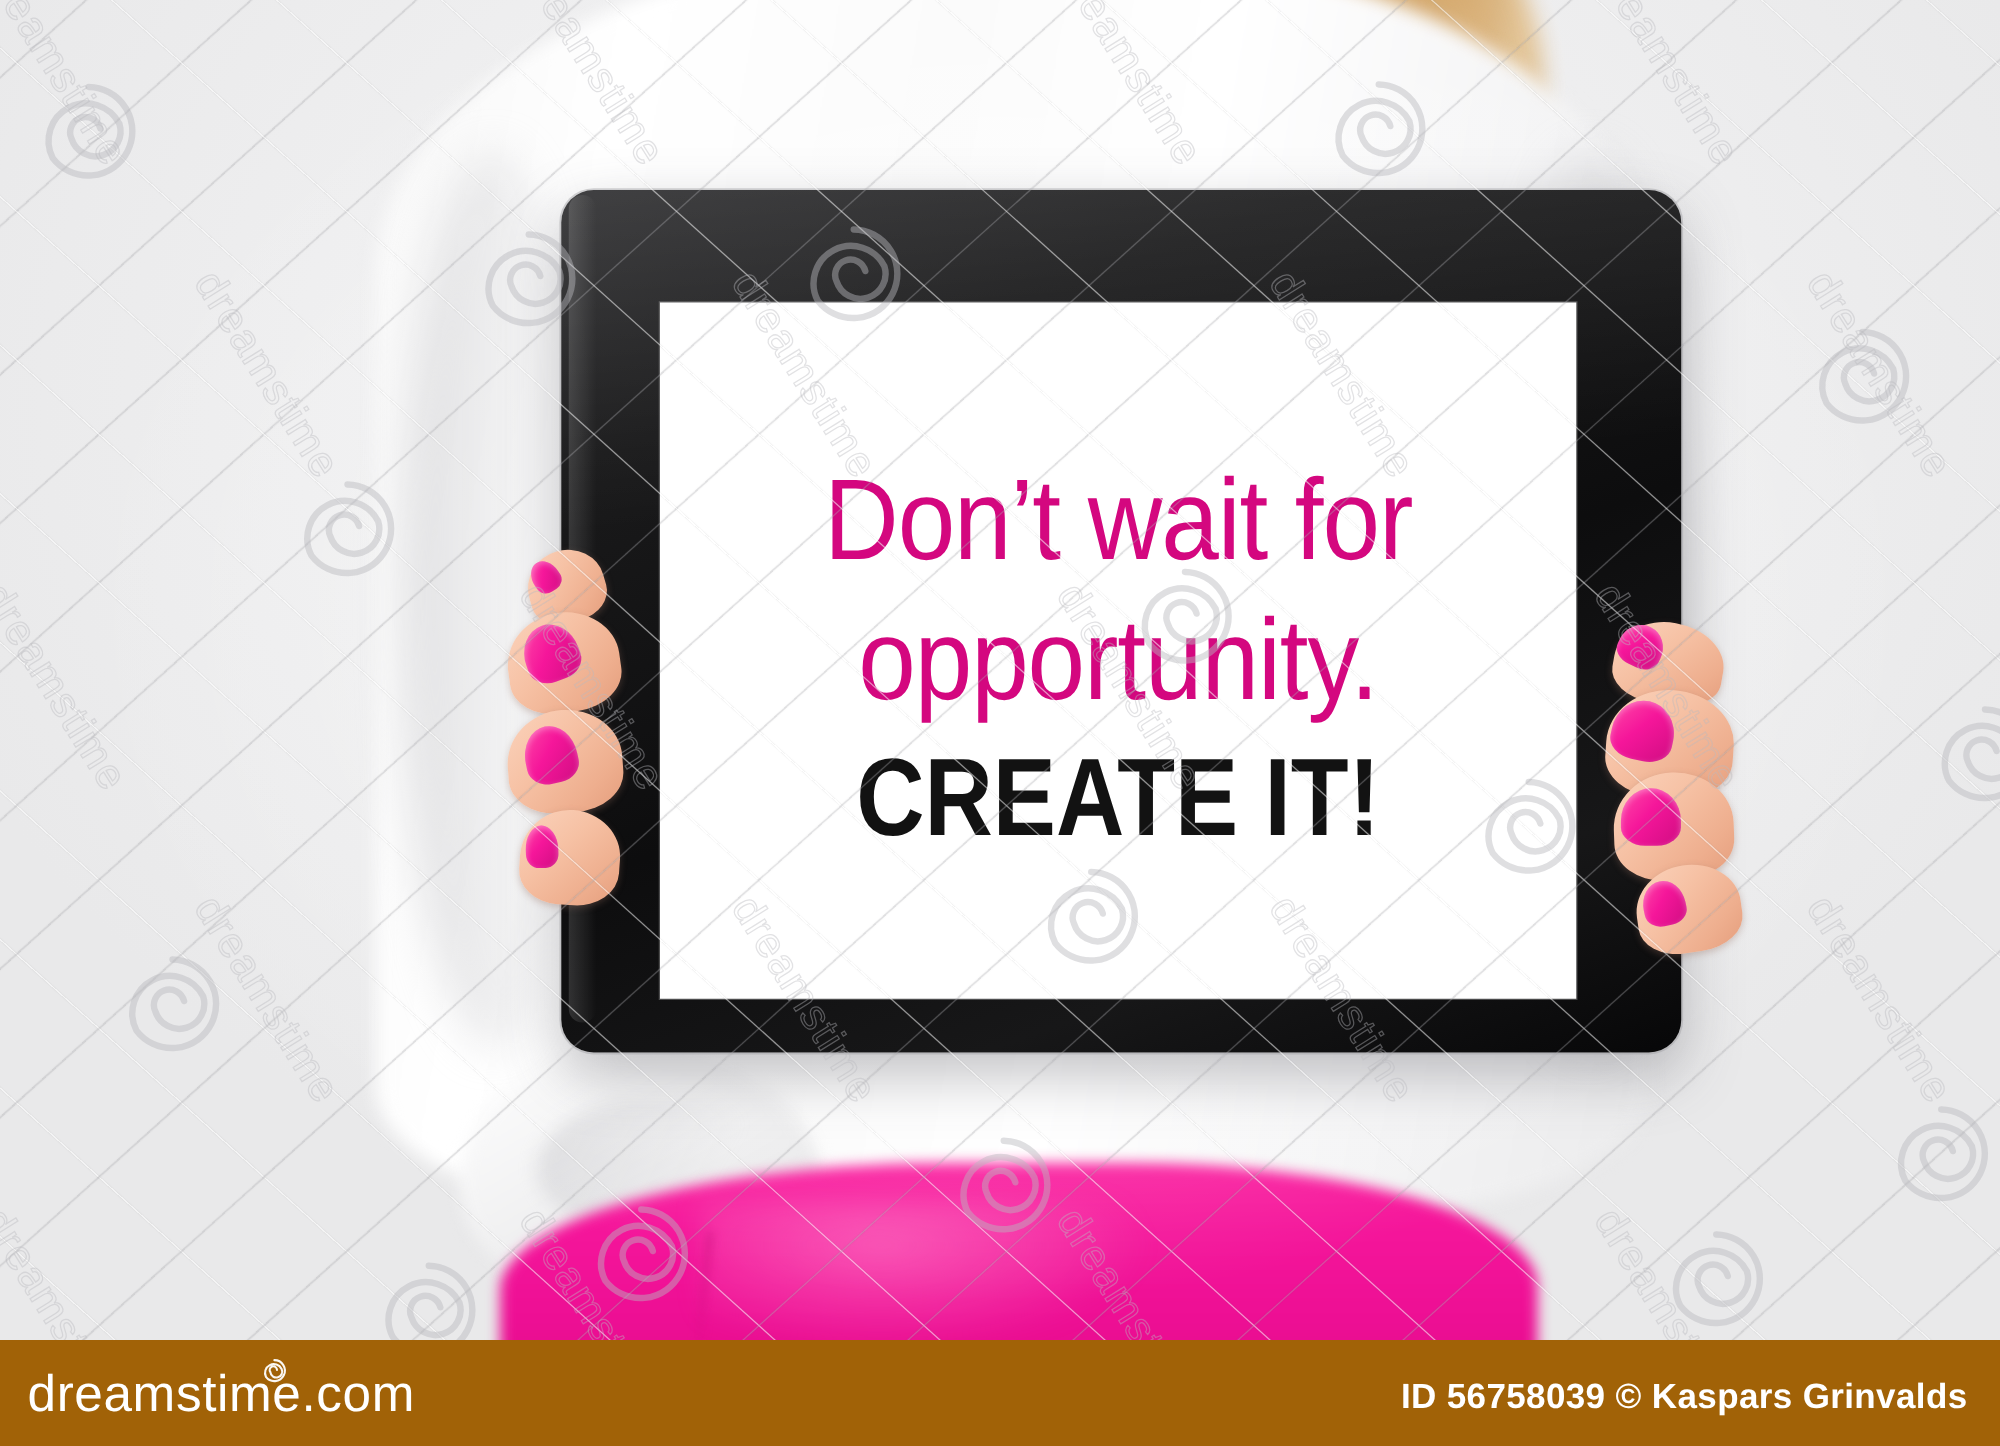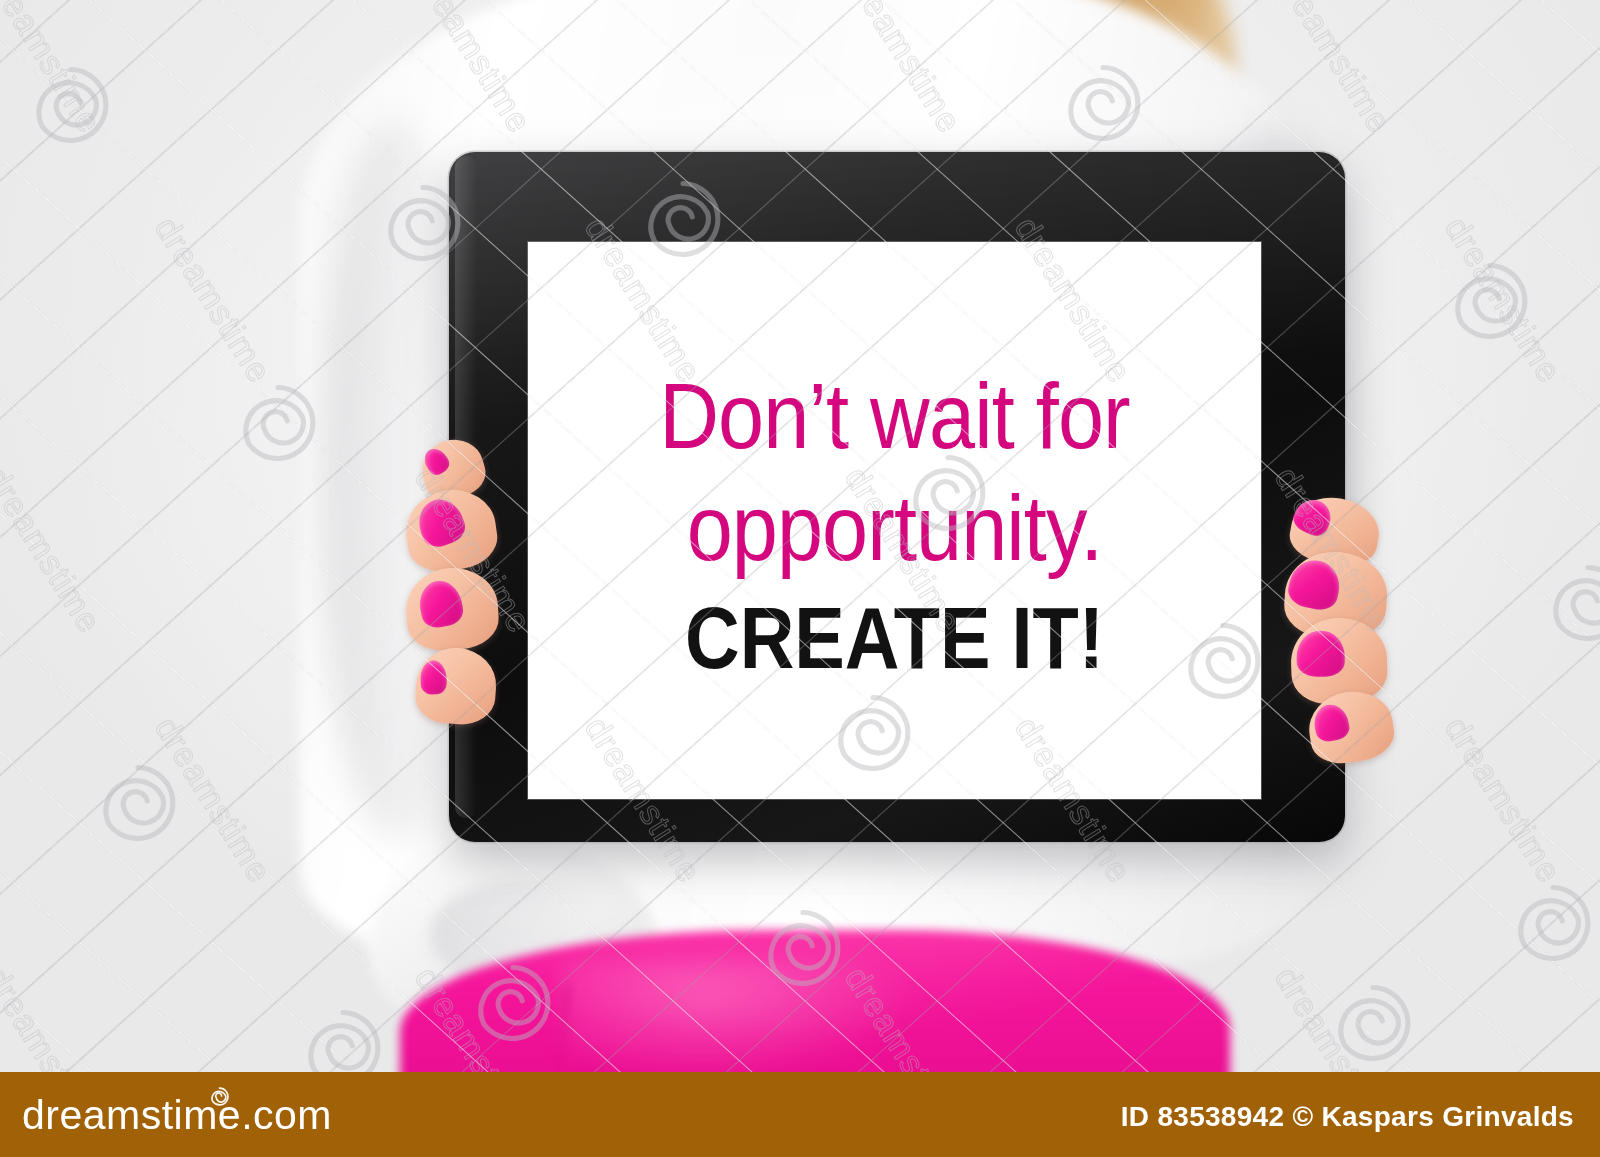--- a/index.html
+++ b/index.html
@@ -514,16 +514,16 @@
 
   <div id="footer">
     <div id="brand">
       <span>dreamstime.com</span>
       <span class="spiral-dot">
         <svg viewBox="0 0 40 40" aria-hidden="true">
           <path d="M20 4 A16 16 0 1 1 7.2 29.6 A12.5 12.5 0 1 1 31 17.5 A9 9 0 1 1 14 22.5 A5.6 5.6 0 1 1 24 19" fill="none" stroke="#ffffff" stroke-width="3.2" stroke-linecap="round"></path>
         </svg>
       </span>
     </div>
-    <div id="credit">ID 83538942 © Kaspars Grinvalds</div>
+    <div id="credit">ID 56758039 © Kaspars Grinvalds</div>
   </div>
 
 </div>
 
 </body></html>

